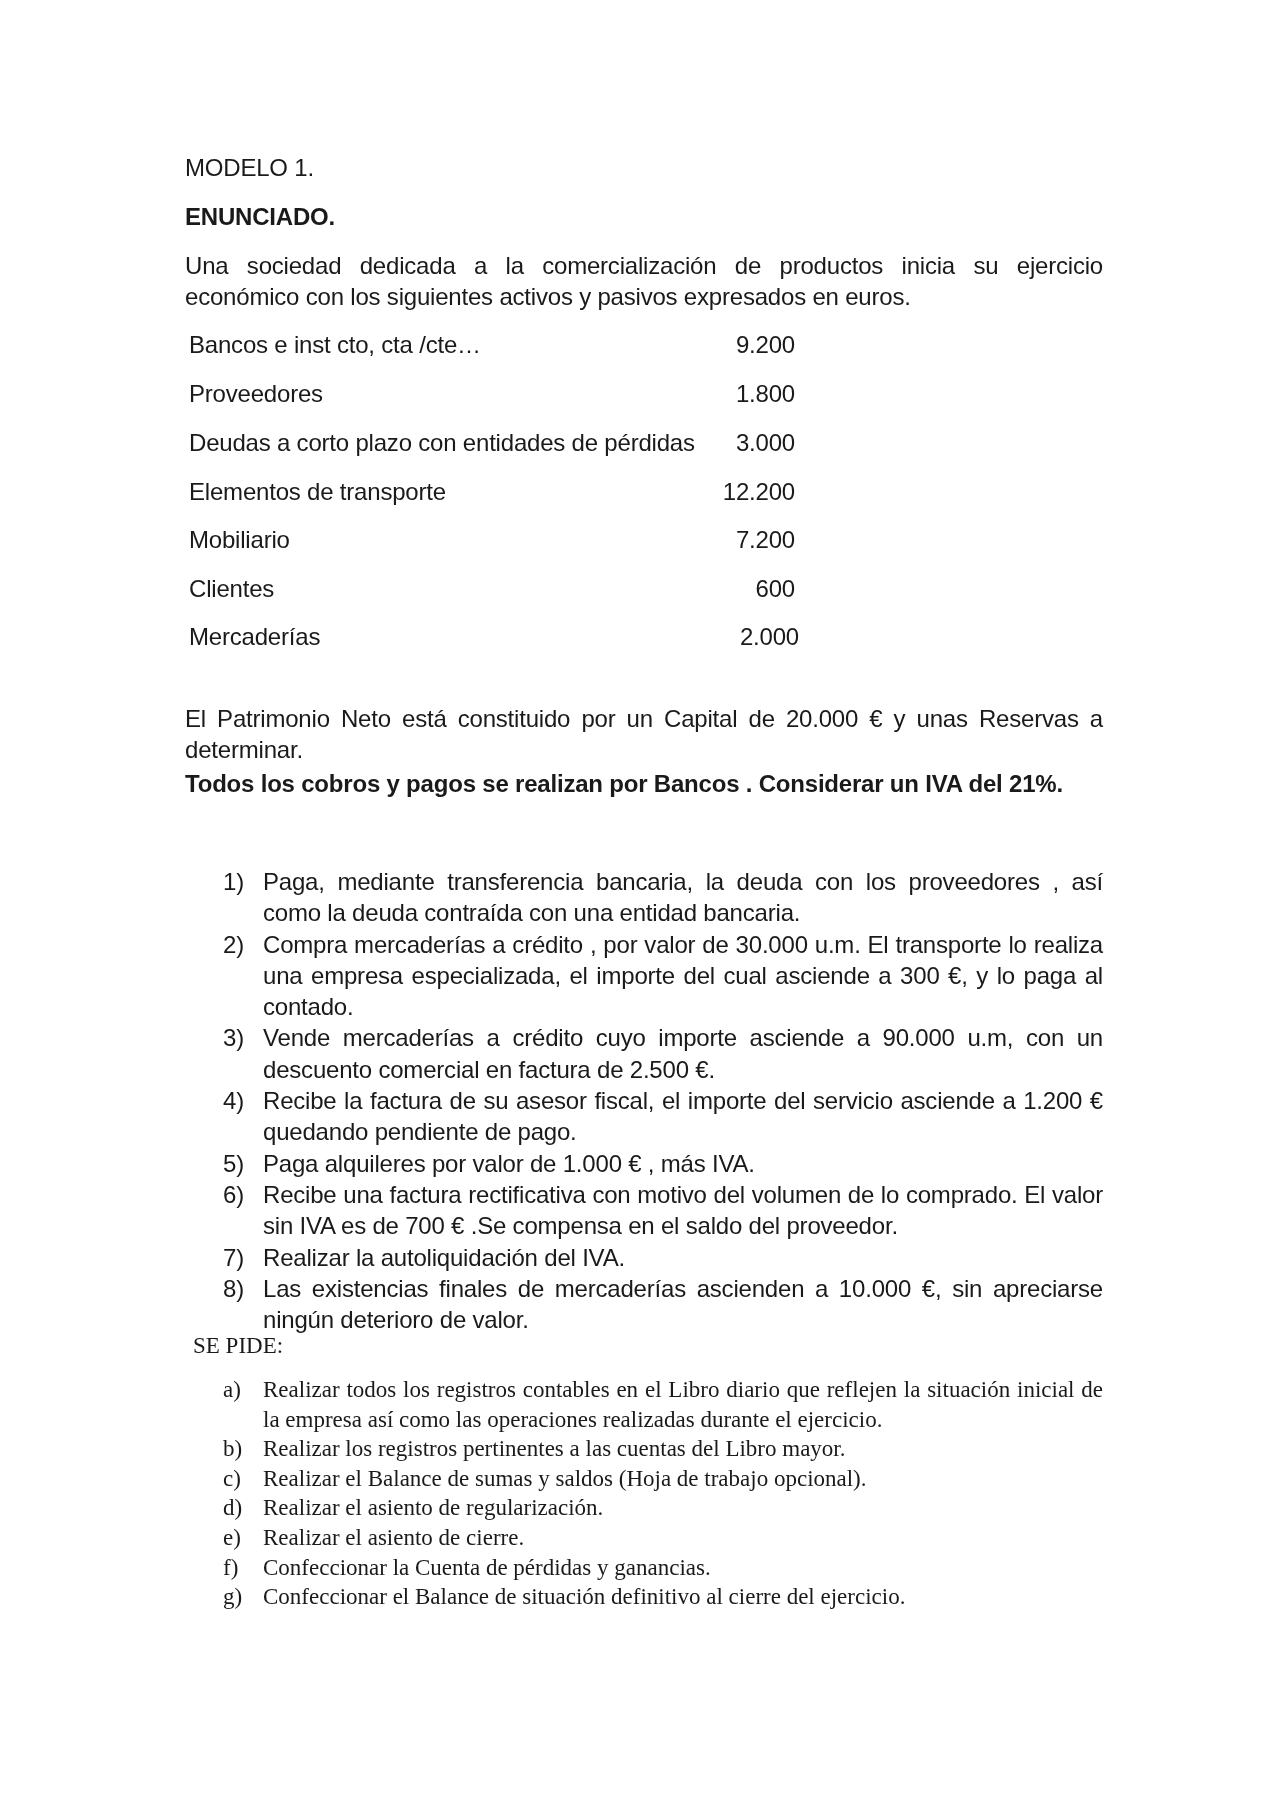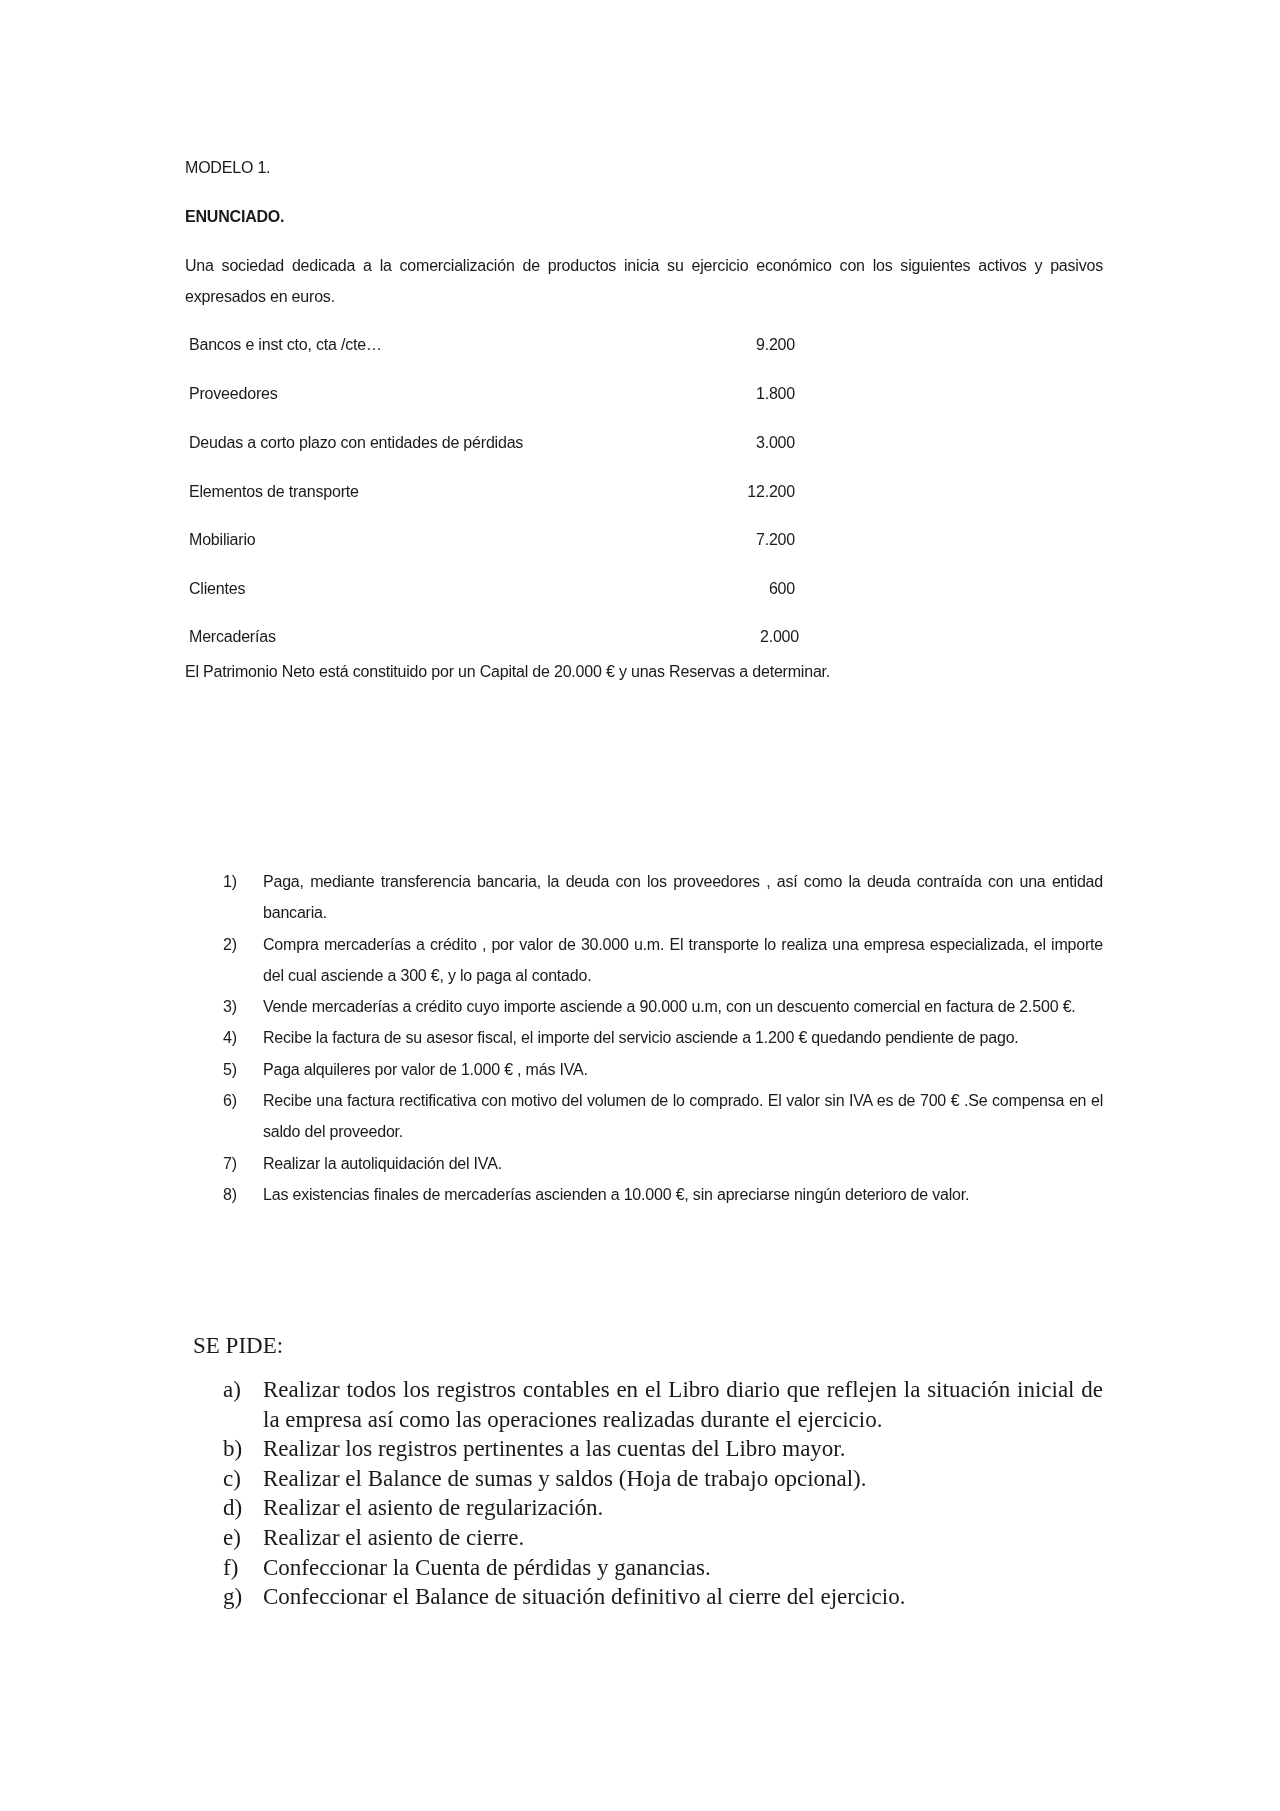--- a/index.html
+++ b/index.html
@@ -16,21 +16,21 @@
     }
     .page {
       position: absolute;
       left: 0; top: 0;
       width: 1280px;
       height: 1811px;
       background: #ffffff;
     }
     .sans {
       font-family: "Liberation Sans", "DejaVu Sans", sans-serif;
-      font-size: 16px;
+      font-size: 24px;
       letter-spacing: -0.2px;
     }
     .serif {
       font-family: "Liberation Serif", "DejaVu Serif", serif;
       font-size: 23px;
     }
     .abs { position: absolute; }
     .textblock {
       position: absolute;
       left: 185px;
@@ -114,22 +114,23 @@
     <div class="acct-row sans" style="top:574px;">
       <span class="acct-name">Clientes</span>
       <span class="acct-value">600</span>
     </div>
     <div class="acct-row sans" style="top:622px; width:614px;">
       <span class="acct-name">Mercaderías</span>
       <span class="acct-value">2.000</span>
     </div>
   </div>
 
-  <p class="textblock sans" style="top:656px;">El Patrimonio Neto está constituido por un Capital de 20.000 € y unas Reservas a determinar.</p>
+  <p class="textblock sans" style="top:703px;">El Patrimonio Neto está constituido por un Capital de 20.000 € y unas Reservas a determinar.</p>
 
+  <p class="textblock sans bold" style="top:768px;">Todos los cobros y pagos se realizan por Bancos . Considerar un IVA del 21%.</p>
 
 
   <ol class="ops sans">
     <li><span class="num">1)</span><span>Paga, mediante transferencia bancaria,  la deuda con los  proveedores , así como la deuda contraída con una entidad bancaria.</span></li>
     <li><span class="num">2)</span><span>Compra mercaderías a crédito , por valor de 30.000 u.m. El transporte lo realiza una empresa especializada, el importe del cual asciende a 300 €, y lo paga al contado.</span></li>
     <li><span class="num">3)</span><span>Vende  mercaderías a crédito cuyo importe asciende a 90.000 u.m, con un descuento comercial en factura de 2.500 €.</span></li>
     <li><span class="num">4)</span><span>Recibe la factura de su asesor fiscal, el importe del servicio asciende a 1.200 € quedando pendiente de pago.</span></li>
     <li><span class="num">5)</span><span>Paga alquileres por valor de 1.000 € , más IVA.</span></li>
     <li><span class="num">6)</span><span>Recibe una factura rectificativa con motivo del volumen de lo comprado. El valor sin IVA es de  700 € .Se compensa en el saldo del proveedor.</span></li>
     <li><span class="num">7)</span><span>Realizar la autoliquidación del IVA.</span></li>

